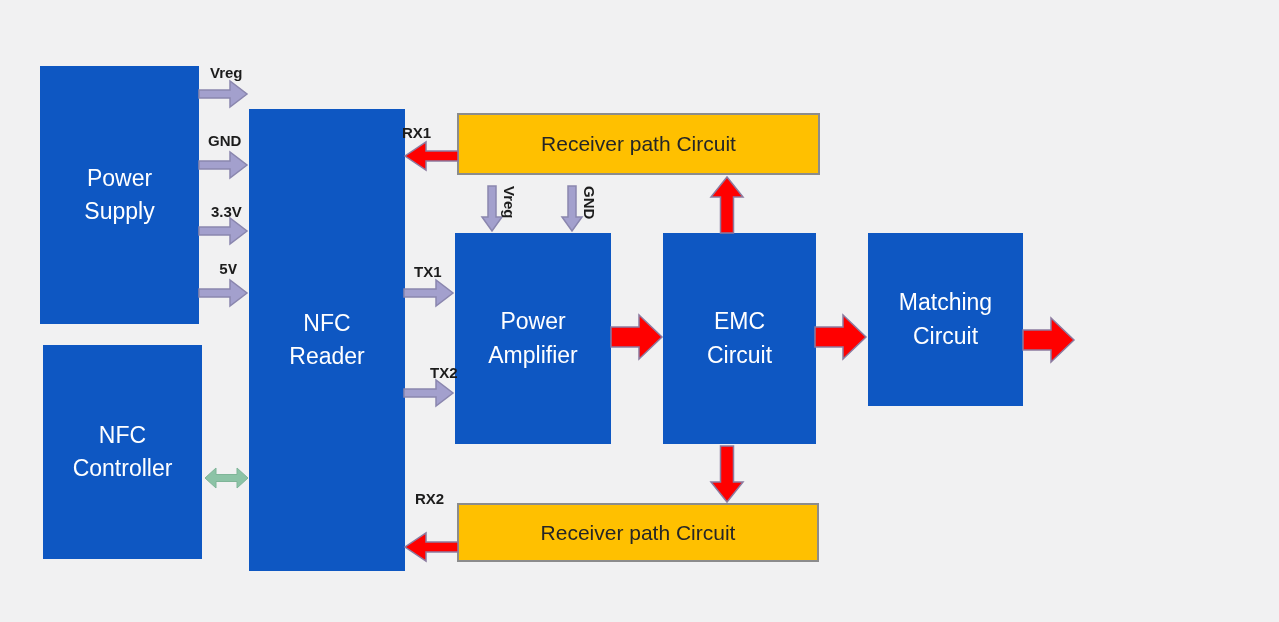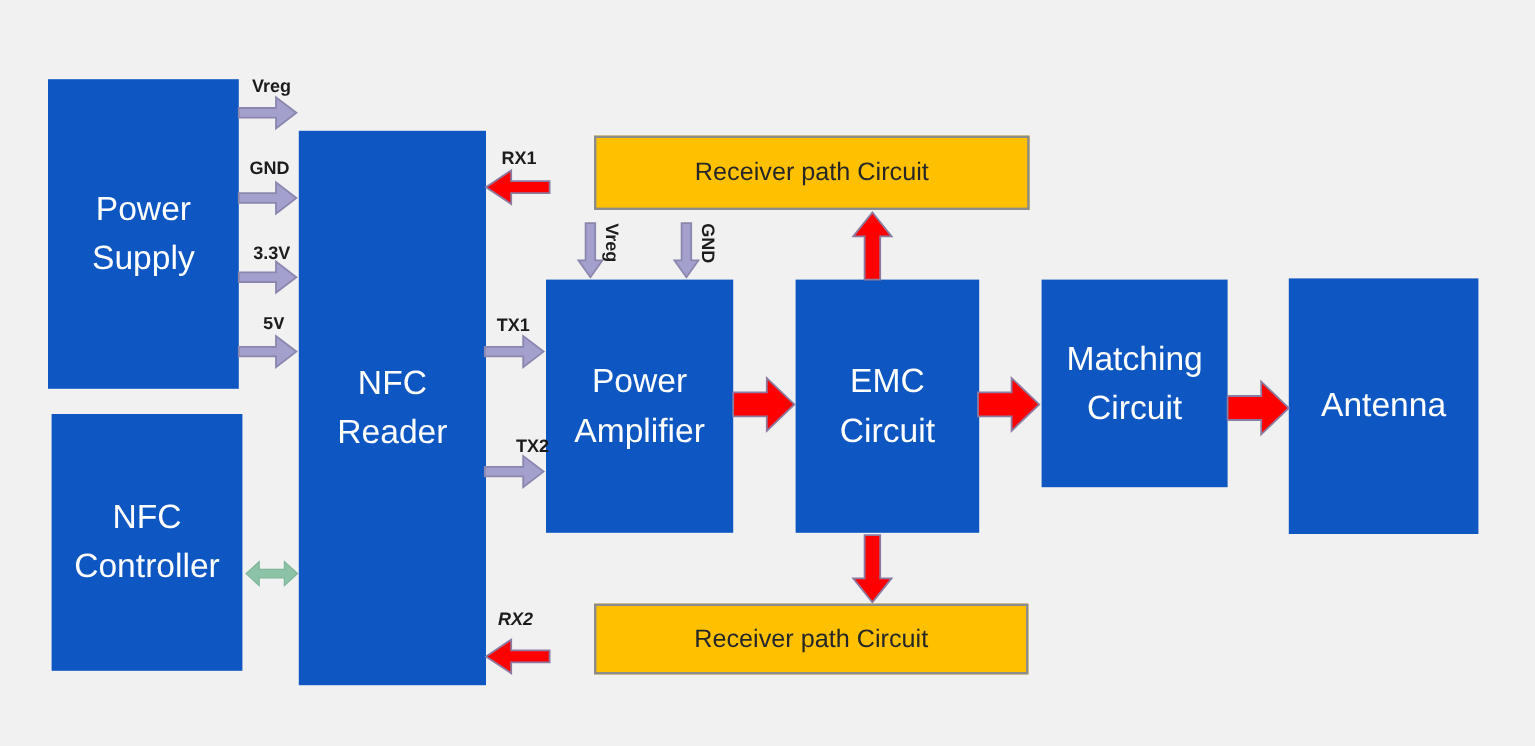--- a/index.html
+++ b/index.html
@@ -5,25 +5,24 @@
   html,body { margin:0; padding:0; }
   body { font-family: "Liberation Sans", sans-serif; background:#f1f1f2; }
   #diagram {
     position:relative; width:1279px; height:622px;
     background:#f1f1f2; overflow:hidden;
   }
   .block {
     position:absolute; display:flex; align-items:center; justify-content:center;
     text-align:center; box-sizing:border-box;
   }
-  .block-blue { background:#0e57c2; color:#ffffff; font-size:28px; line-height:1.45; }
+  .block-blue { background:#0e57c2; color:#ffffff; font-size:23px; line-height:1.45; }
   .block-orange {
     background:#ffc000; color:#262626; font-size:21px;
     border:2px solid #8c8c8c;
-    margin-left:38px;
   }
   .block .txt { white-space:pre-line; }
   .sig-label {
     position:absolute; font-size:15px; font-weight:bold; color:#1c1c1c;
     white-space:nowrap;
   }
   .v-label {
     position:absolute; font-size:15px; font-weight:bold; color:#1c1c1c;
     writing-mode:vertical-rl; white-space:nowrap;
   }
@@ -60,23 +59,20 @@
   <div class="block block-blue" style="left:663px; top:233px; width:153px; height:211px;">
     <span class="txt">EMC
 Circuit</span>
   </div>
 
   <div class="block block-blue" style="left:868px; top:233px; width:155px; height:173px;">
     <span class="txt">Matching
 Circuit</span>
   </div>
 
-  <div class="block block-blue" style="left:1074px; top:232px; width:158px; height:213px;">
-    <span class="txt">Antenna</span>
-  </div>
 
   <div class="block block-orange" style="left:457px; top:113px; width:363px; height:62px;">
     <span class="txt">Receiver path Circuit</span>
   </div>
 
   <div class="block block-orange" style="left:457px; top:503px; width:362px; height:59px;">
     <span class="txt">Receiver path Circuit</span>
   </div>
 
   <svg class="arr" style="left:199px; top:80px;" width="48" height="28">
@@ -105,22 +101,22 @@
   </svg>
   <div class="sig-label" style="left:414px; top:263px;text-align:center;">TX1</div>
   <div class="sig-label" style="left:414px; top:364px;margin-left:16px;">TX2</div>
 
   <svg class="arr" style="left:404px; top:141px;" width="54" height="30">
     <polygon class="red-poly" points="54,10 22,10 22,1 1,15 22,29 22,20 54,20" fill="#FF0000"></polygon>
   </svg>
   <svg class="arr" style="left:404px; top:532px;" width="54" height="30">
     <polygon class="red-poly" points="54,10 22,10 22,1 1,15 22,29 22,20 54,20" fill="#FF0000"></polygon>
   </svg>
-  <div class="sig-label" style="left:418px; top:124px;">RX1</div>
-  <div class="sig-label" style="left:415px; top:508px;font-style:italic;">RX2</div>
+  <div class="sig-label" style="left:402px; top:124px;">RX1</div>
+  <div class="sig-label" style="left:415px; top:490px;">RX2</div>
 
   <svg class="arr" style="left:481px; top:186px;" width="22" height="46">
     <polygon class="purple-poly" points="7,0 7,31 1,31 11,45 21,31 15,31 15,0" fill="#A3A0CD"></polygon>
   </svg>
   <svg class="arr" style="left:561px; top:186px;" width="22" height="46">
     <polygon class="purple-poly" points="7,0 7,31 1,31 11,45 21,31 15,31 15,0" fill="#A3A0CD"></polygon>
   </svg>
   <div class="v-label" style="left:501px; top:186px;">Vreg</div>
   <div class="v-label" style="left:581px; top:186px;">GND</div>
 

